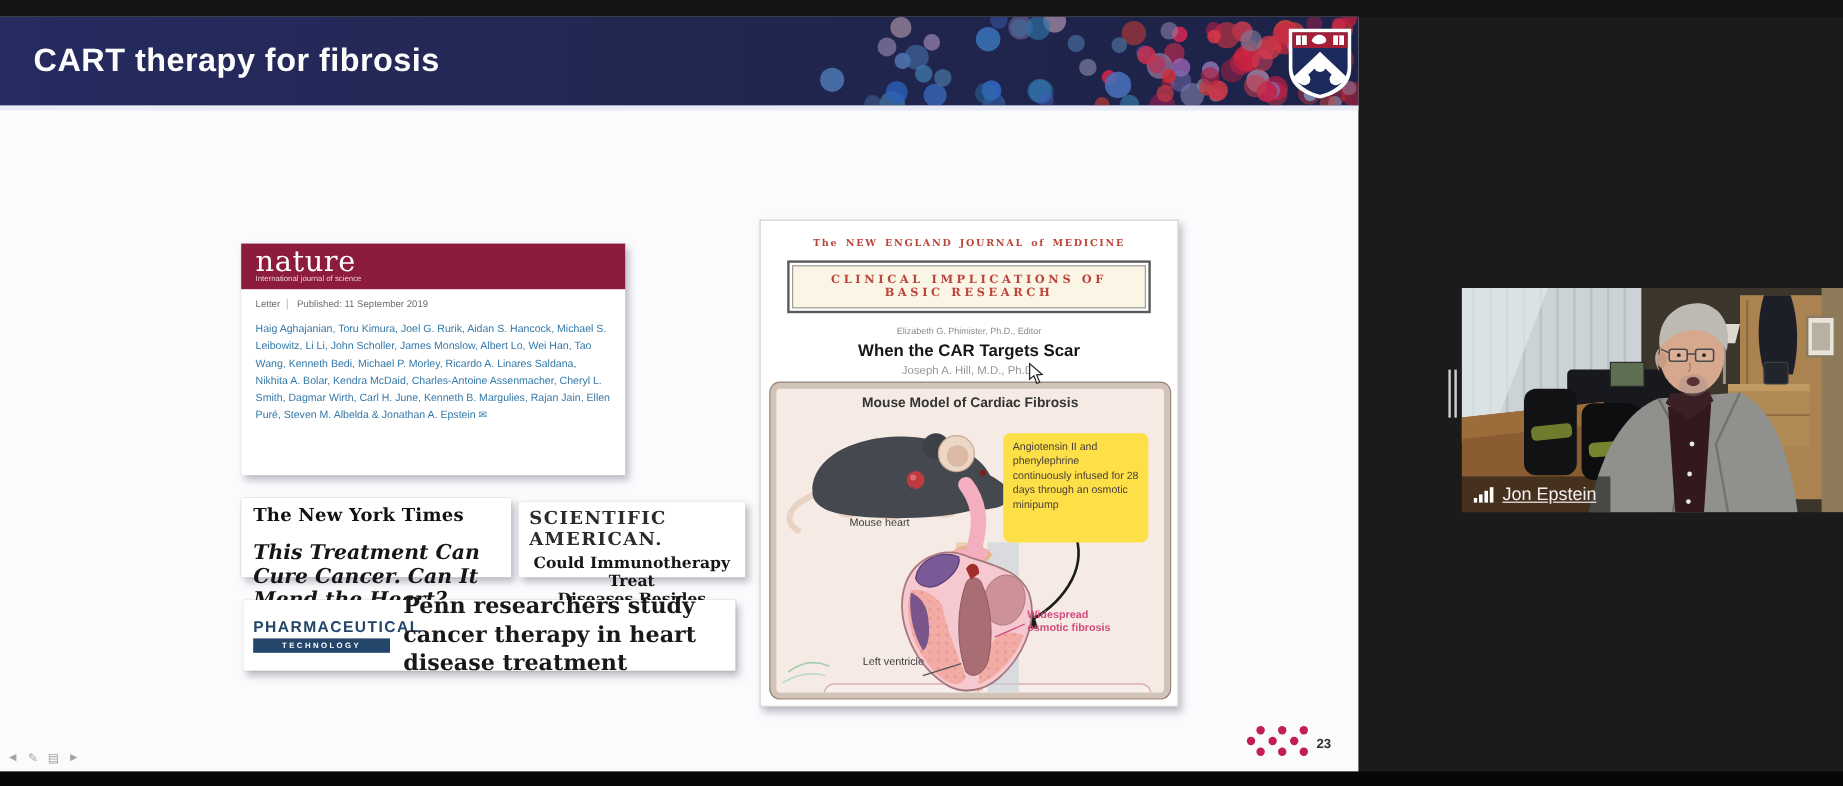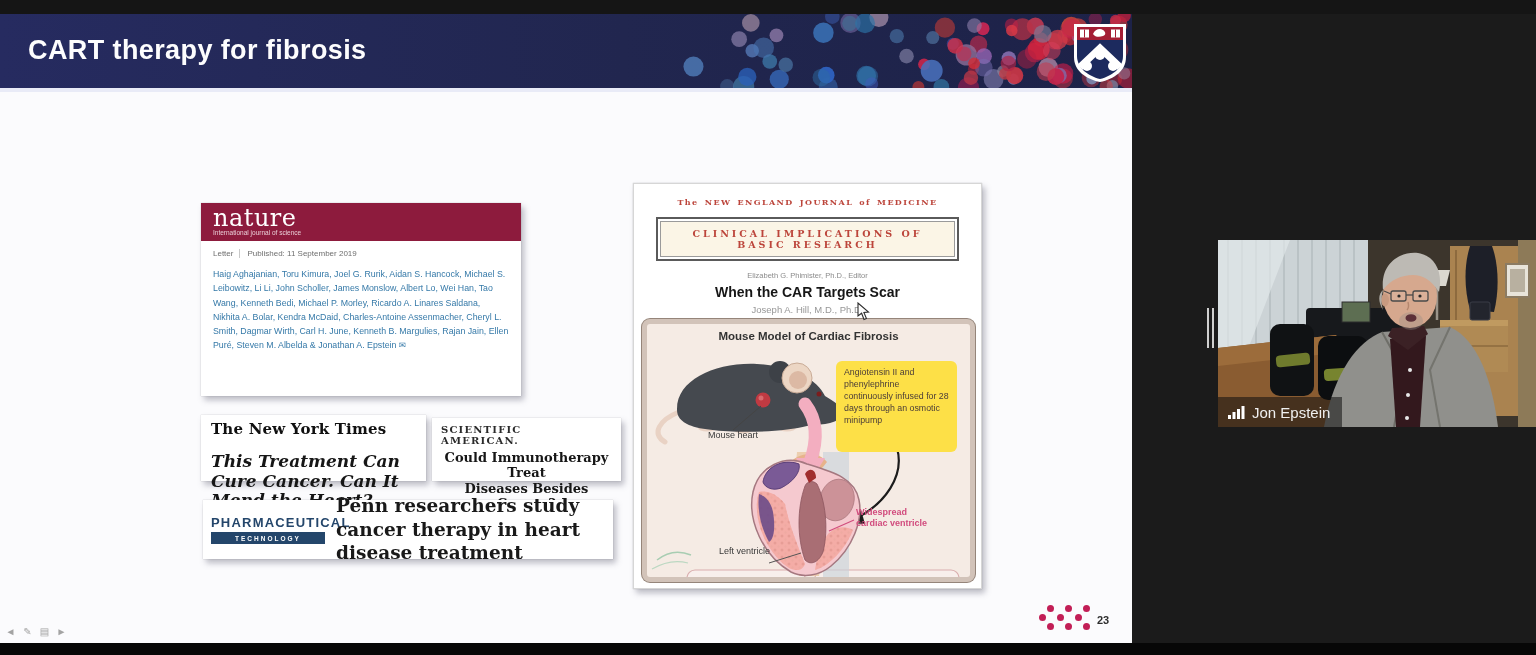--- a/index.html
+++ b/index.html
@@ -33,21 +33,21 @@
   .nature-authors { font-size:8.8px; color:var(--author_blue,#3579a8); line-height:1.62; margin-top:9px; font-weight:500; }
   .env { color:var(--author_blue,#3579a8); font-size:8.5px; }
 
   
   .nyt-card { left:201px; top:401px; width:225px; height:66px; padding:5px 10px; }
   .nyt-brand { font-family:"DejaVu Serif", serif; font-size:15px; font-weight:bold; color:#101010; letter-spacing:.2px; }
   .nyt-headline { font-family:"DejaVu Serif", serif; font-style:italic; font-weight:bold; font-size:17px; line-height:1.15; color:#161616; margin-top:14px; }
 
   
   .sciam-card { left:432px; top:404px; width:189px; height:63px; padding:6px 9px; }
-  .sciam-brand { font-family:"DejaVu Serif", serif; font-size:10px; font-weight:bold; letter-spacing:1.2px; line-height:1.12; color:#2b2b2b; }
+  .sciam-brand { font-family:"DejaVu Serif", serif; font-size:15px; font-weight:bold; letter-spacing:1.2px; line-height:1.12; color:#2b2b2b; }
   .sciam-headline { font-family:"DejaVu Serif", serif; font-size:13px; font-weight:bold; text-align:center; line-height:1.16; color:#161616; margin-top:4px; }
 
   
   .pharm-card { left:203px; top:486px; width:410px; height:59px; display:flex; align-items:center; padding:0 8px; gap:11px; }
   .pharm-logo { width:114px; flex:none; text-align:center; }
   .pharm-line1 { font-size:13px; font-weight:bold; letter-spacing:1.2px; color:var(--pharm_navy,#24466b); }
   .pharm-line2 { background:var(--pharm_navy,#24466b); color:#fff; font-size:6.5px; letter-spacing:2px; padding:2.5px 0; margin-top:2px; font-weight:bold; }
   .pharm-headline { font-family:"DejaVu Serif", serif; font-weight:bold; font-size:18.5px; line-height:1.27; color:#191919; }
 
   
@@ -83,21 +83,21 @@
   
   .presenter-toolbar { position:absolute; left:4px; top:612px; display:flex; gap:4px; }
   .presenter-toolbar span { font-size:10px; color:#a3a3a3; width:13px; text-align:center; cursor:default; }
 
   
   .panel-handle { position:absolute; left:1207px; top:308px; display:flex; gap:3px; }
   .panel-handle i { display:block; width:2px; height:40px; background:#cfcfcf; }
   .video-panel { position:absolute; left:1218px; top:240px; width:318px; height:187px; background:#23272b; overflow:hidden; }
   .video-label { position:absolute; left:0; bottom:0; height:30px; display:flex; align-items:center; gap:7px;
        padding:0 12px 0 10px; background:rgba(15,15,15,.55); }
-  .video-name { font-size:15px; color:#f0f0f0; }
+  .video-name { font-size:15px; color:#f0f0f0;text-decoration:underline; }
 </style>
 </head>
 <body>
 
 <div id="screen">
   <div class="strip-top"></div>
 
   <div class="slide">
 
     <div class="slide-header">
@@ -324,21 +324,21 @@
             <path d="M116,158 C118,143 136,134 152,140 C154,148 146,158 134,164 C126,167 118,164 116,158 Z" fill="#7a5a96" stroke="#5a3f78" stroke-width="1"></path>
             <path d="M112,170 C110,186 114,204 122,218 C128,214 128,200 126,188 C124,178 118,172 112,170 Z" fill="#6b4b88" opacity="0.9"></path>
 
             <line x1="122" y1="239" x2="154" y2="229" stroke="#555" stroke-width="1"></line>
             <line x1="207" y1="196" x2="182" y2="207" stroke="#d14b7d" stroke-width="1.1"></line>
           </svg>
           <div class="fig-title">Mouse Model of Cardiac Fibrosis</div>
           <div class="fig-label mouse-heart">Mouse heart</div>
           <div class="fig-annotation">Angiotensin II and phenylephrine continuously infused for 28 days through an osmotic minipump</div>
           <div class="fig-label left-vent">Left ventricle</div>
-          <div class="fig-label fibrosis">Widespread cardiac ventricle</div>
+          <div class="fig-label fibrosis">Widespread osmotic fibrosis</div>
         </div>
       </div>
     </div>
 
     <svg class="cursor" width="13" height="19" viewBox="0 0 13 19">
       <path d="M1,1 L1,14 L4.6,11.2 L7,17.5 L9.4,16.4 L6.9,10.4 L11.5,10 Z" fill="#fdfdfd" stroke="#2a2a2a" stroke-width="1.1"></path>
     </svg>
 
     <div class="footer-dots">
       <i style="left:8px;top:0"></i>

